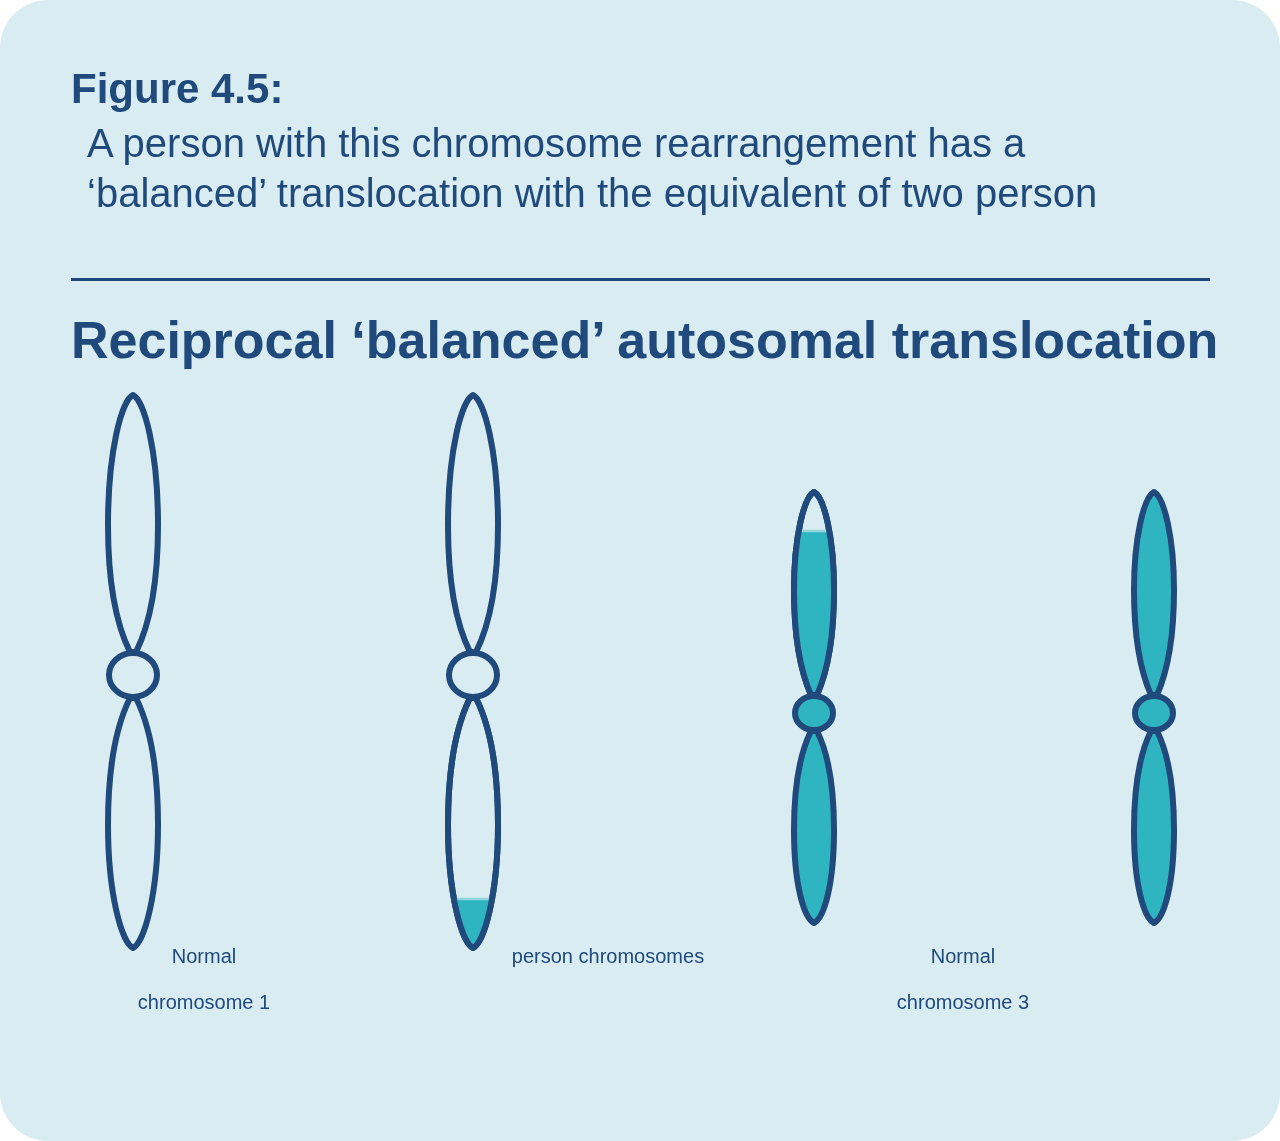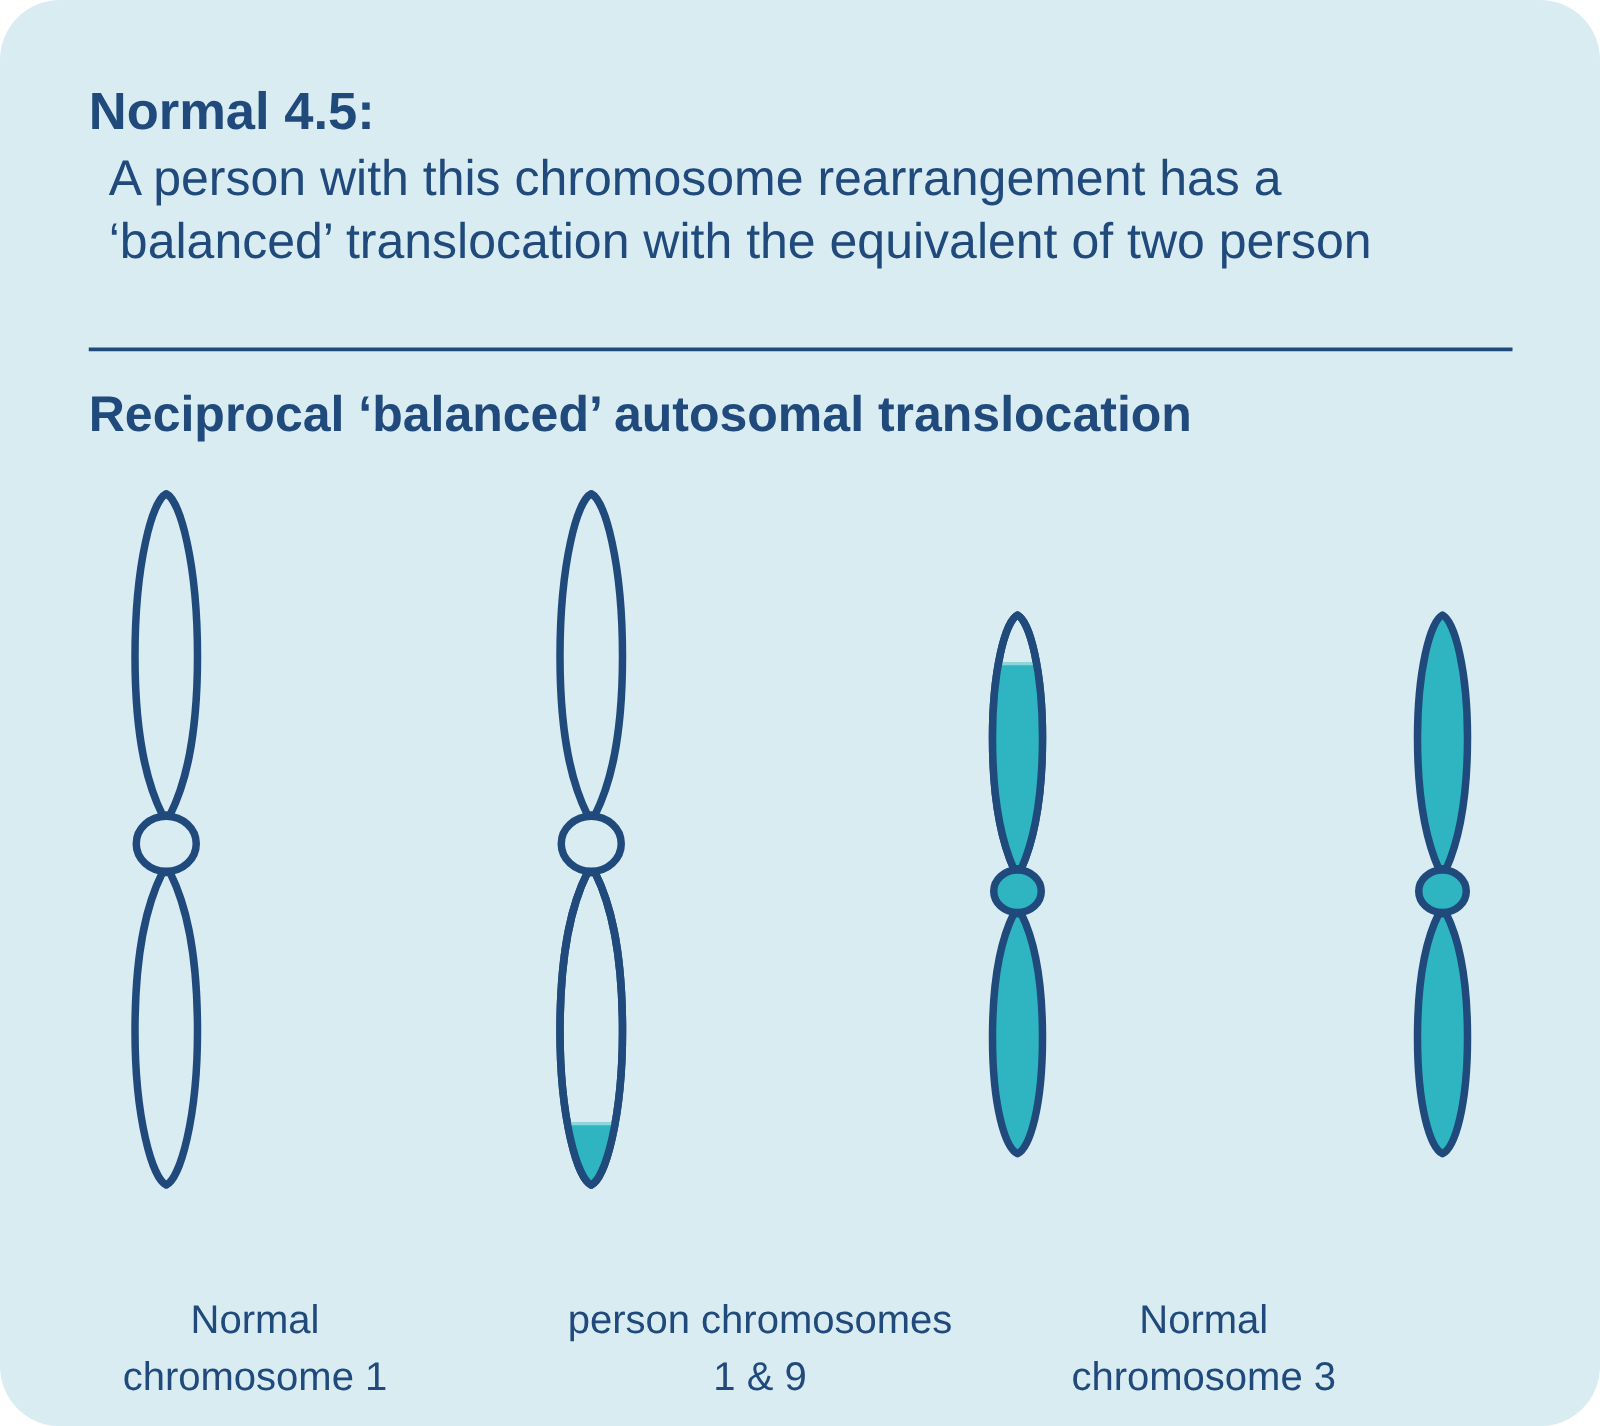--- a/index.html
+++ b/index.html
@@ -52,21 +52,22 @@
     top: 278px;
     width: 1139px;
     height: 3px;
     background: var(--navy);
   }
   .diagram-title {
     position: absolute;
     left: 71px;
     top: 310px;
     width: 1090px;
-    font-size: 40px;
+    text-align: center;
+    font-size: 52px;
     font-weight: bold;
     color: var(--navy);
     white-space: nowrap;
   }
   .chromosome {
     position: absolute;
     display: block;
   }
   #chr1 { left: 98px;  top: 390px; }
   #chr2 { left: 438px; top: 390px; }
@@ -76,37 +77,37 @@
   .arm-bg   { fill: var(--cardBg); stroke: var(--navy); stroke-width: 6; stroke-linejoin: round; }
   .arm-teal { fill: var(--teal);   stroke: var(--navy); stroke-width: 6; stroke-linejoin: round; }
   .stroke-only { fill: none; stroke: var(--navy); stroke-width: 6; stroke-linejoin: round; }
   .cent-bg   { fill: var(--cardBg); stroke: var(--navy); stroke-width: 6; }
   .cent-teal { fill: var(--teal);   stroke: var(--navy); stroke-width: 6; }
   .tip-teal { fill: var(--teal); }
   .tip-edge { stroke: var(--tealEdge); stroke-width: 2.5; }
 
   .chromosome-label {
     position: absolute;
-    top: 1032px;
+    top: 933px;
     text-align: center;
-    font-size: 32px;
+    font-size: 20px;
     line-height: 46px;
     color: var(--navy);
   }
   #label1 { left: 44px;  width: 320px; }
   #label2 { left: 378px; width: 460px; }
   #label3 { left: 783px; width: 360px; }
   .chromosome-label .line { white-space: nowrap; }
 </style>
 </head>
 <body>
 
 <div class="card">
 
-  <div class="figure-label">Normal 4.5:</div>
+  <div class="figure-label">Figure 4.5:</div>
 
   <div class="description">
     <div class="line">A person with this chromosome rearrangement has a</div>
     <div class="line">‘balanced’ translocation with the equivalent of two person</div>
   </div>
 
   <div class="divider"></div>
 
   <div class="diagram-title">Reciprocal ‘balanced’ autosomal translocation</div>
 
@@ -154,21 +155,20 @@
     <ellipse class="cent-teal" cx="30" cy="228" rx="19" ry="17"></ellipse>
   </svg>
 
   <div id="label1" class="chromosome-label">
     <div class="line">Normal</div>
     <div class="line">chromosome 1</div>
   </div>
 
   <div id="label2" class="chromosome-label">
     <div class="line">person chromosomes</div>
-    <div class="line">1 &amp; 9</div>
   </div>
 
   <div id="label3" class="chromosome-label">
     <div class="line">Normal</div>
     <div class="line">chromosome 3</div>
   </div>
 
 </div>
 
 </body></html>

